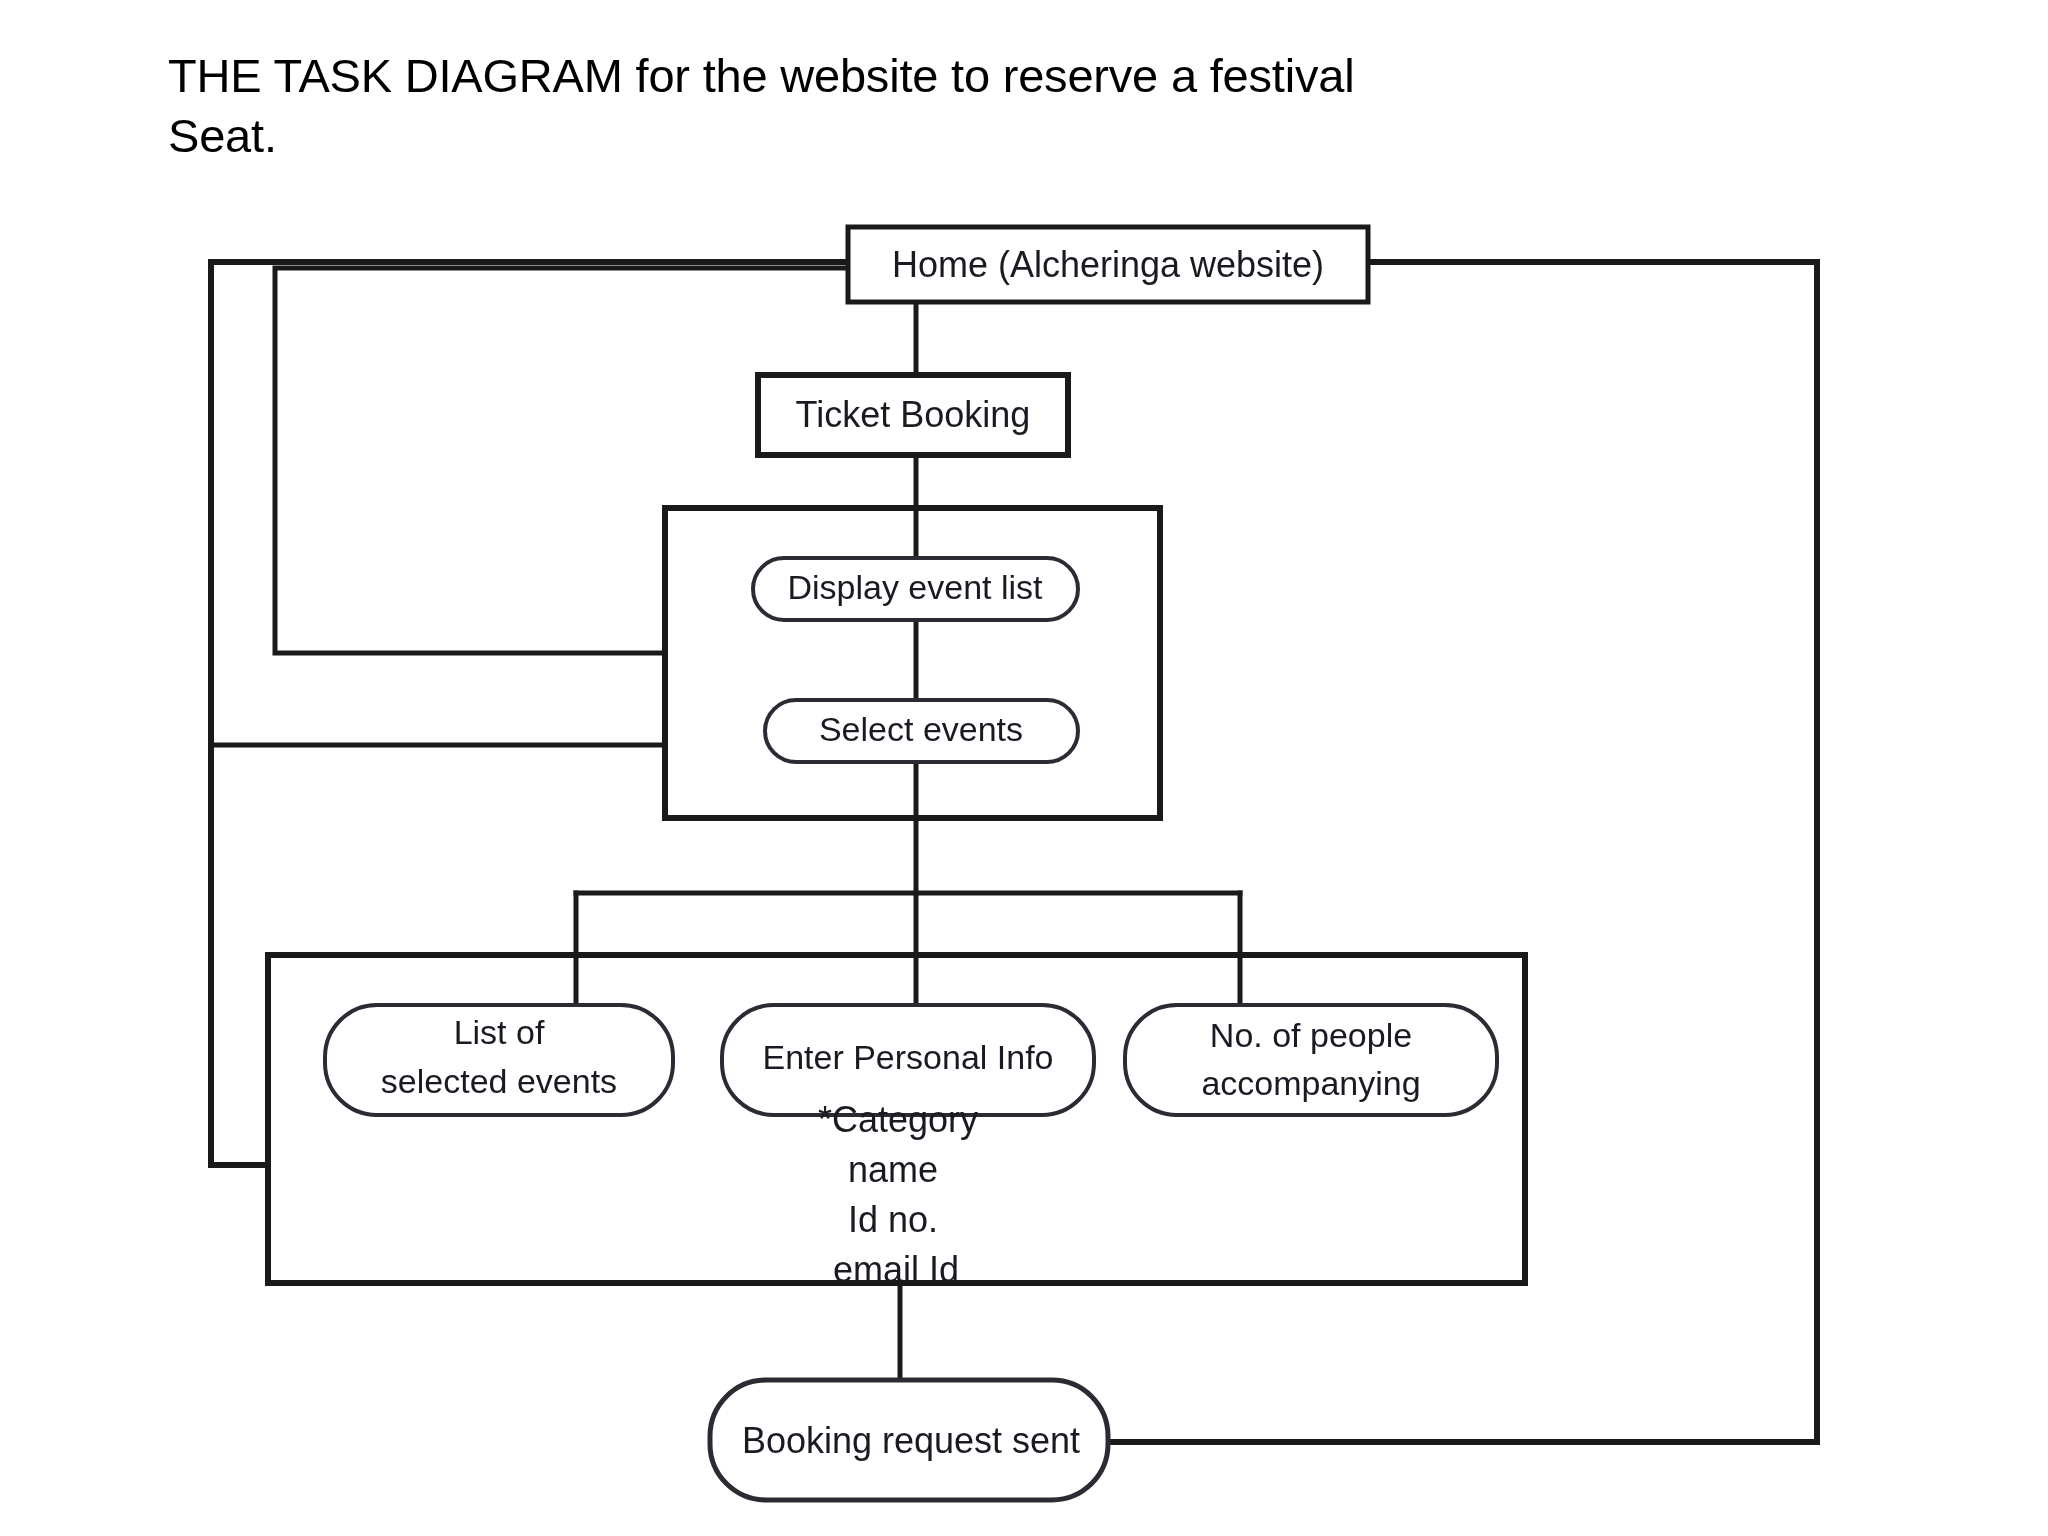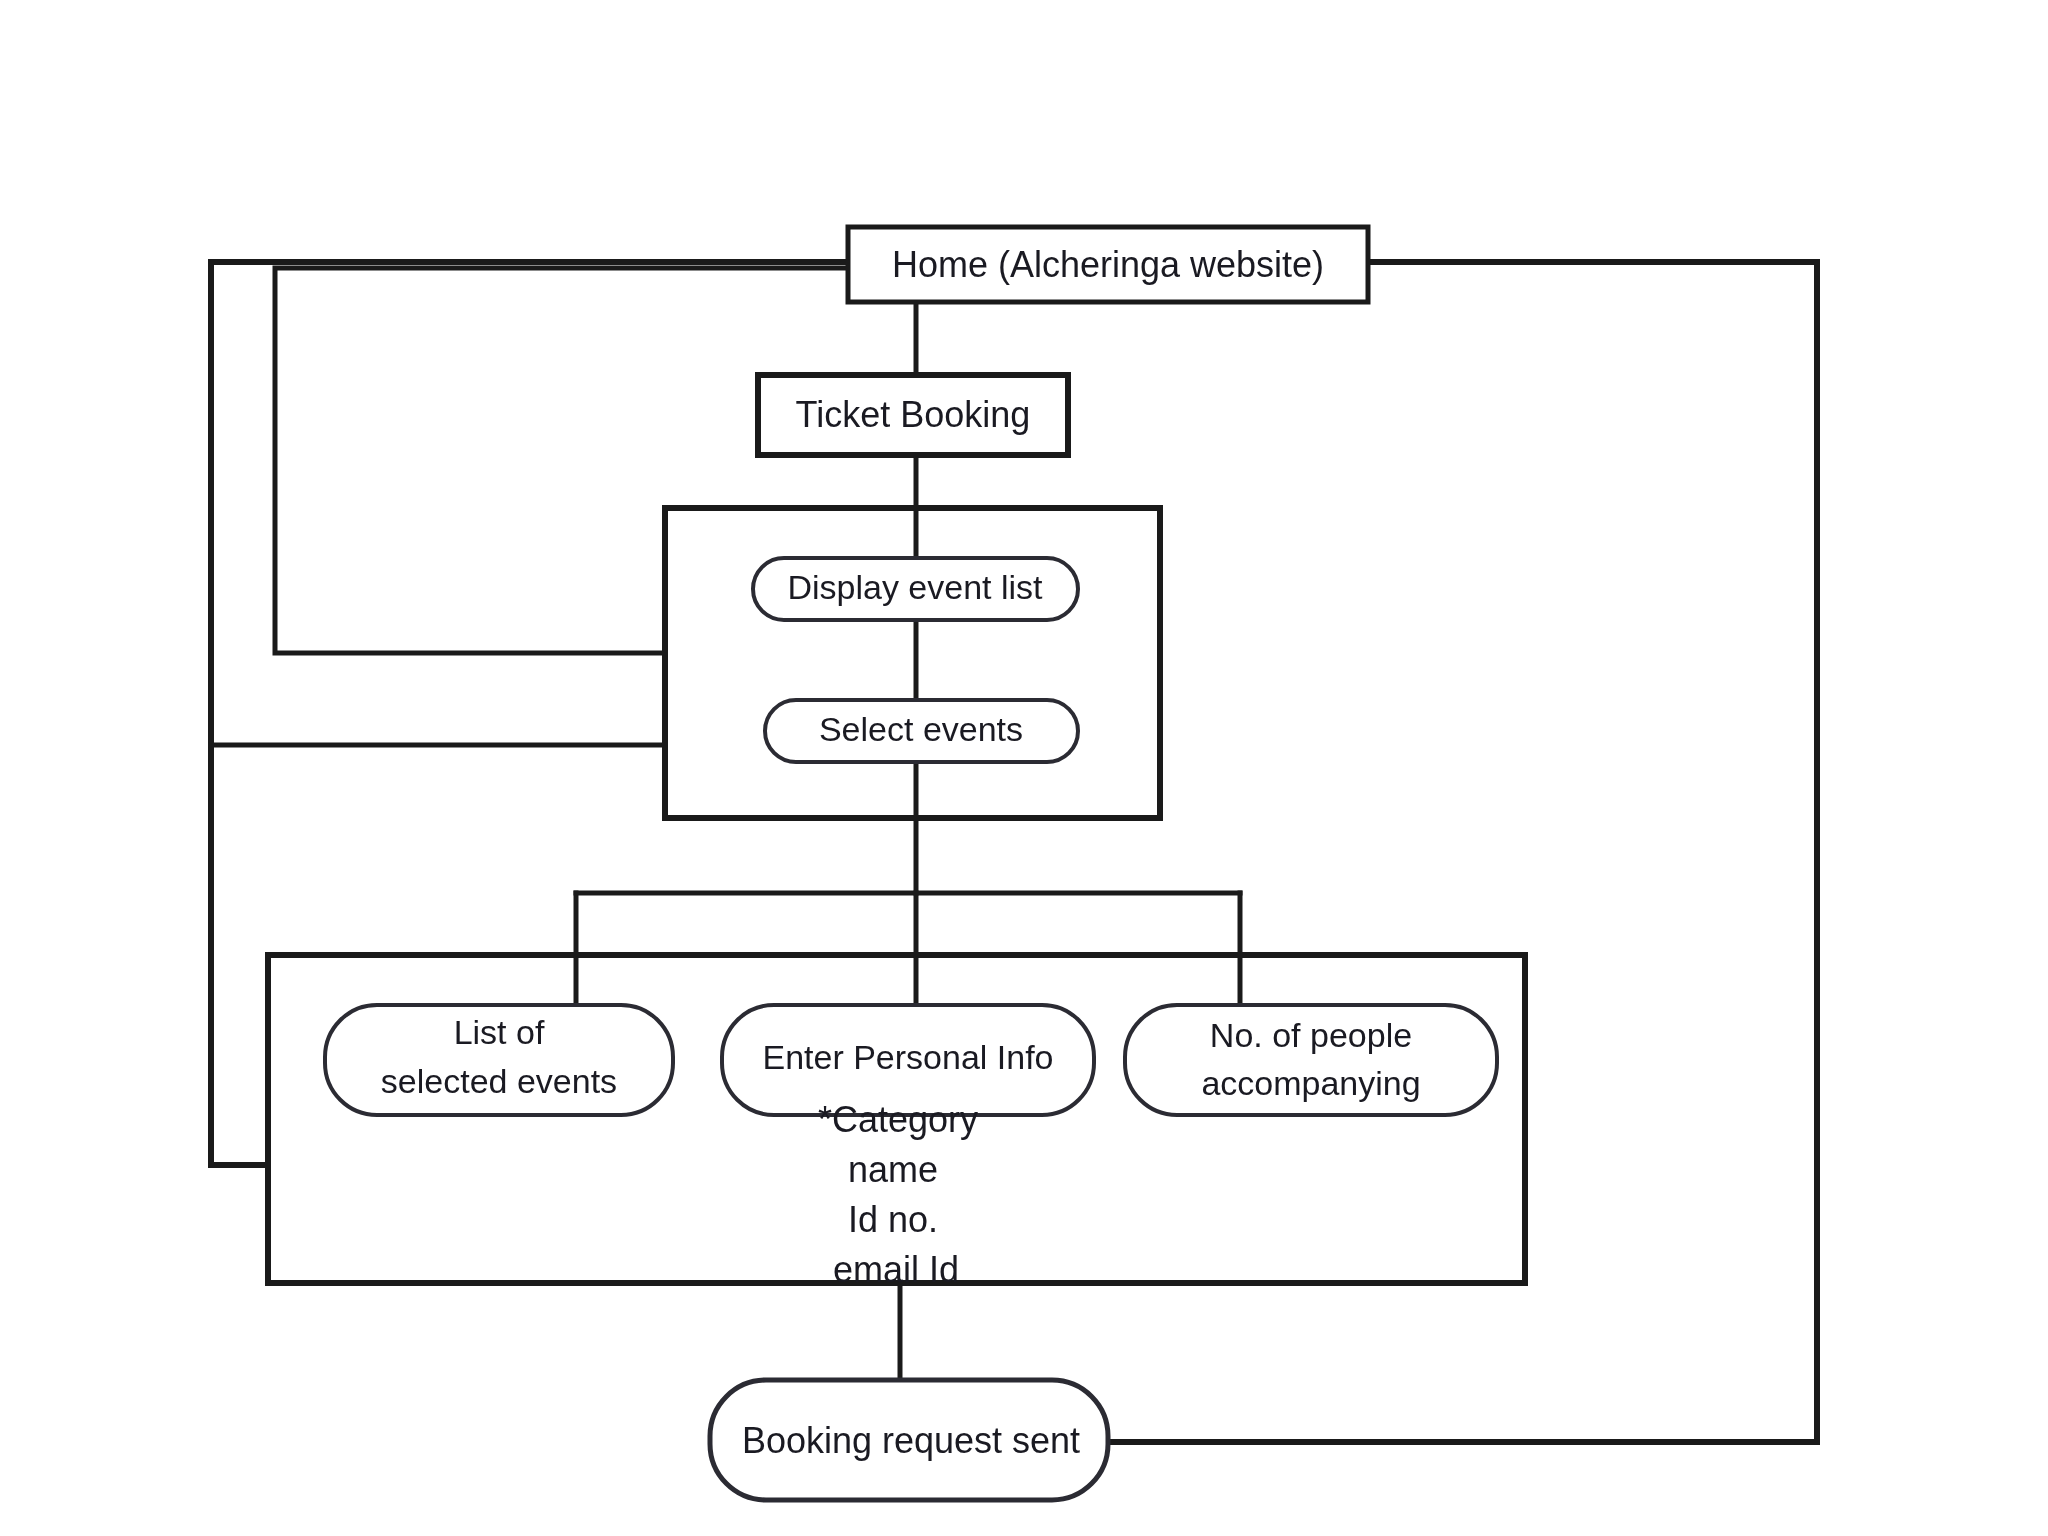--- a/index.html
+++ b/index.html
@@ -62,20 +62,22 @@
     fill: #1a1a22;
     text-anchor: middle;
     dominant-baseline: middle;
   }
 </style>
 </head>
 <body>
 
 <div id="page">
 
+  <div id="title-block">THE TASK DIAGRAM for the website to reserve a festival
+Seat.</div>
 
   <svg id="diagram-svg" viewBox="0 0 2048 1536">
 
     <path class="edge" stroke-width="5" d="M 916 302 L 916 375"></path>
 
     <path class="edge" stroke-width="5" d="M 916 455 L 916 560"></path>
 
     <path class="edge" stroke-width="5" d="M 916 620 L 916 700"></path>
 
     <path class="edge" stroke-width="5" d="M 916 762 L 916 893"></path>

